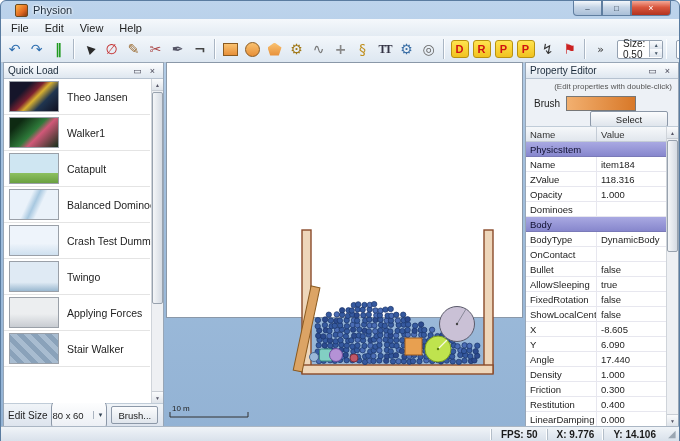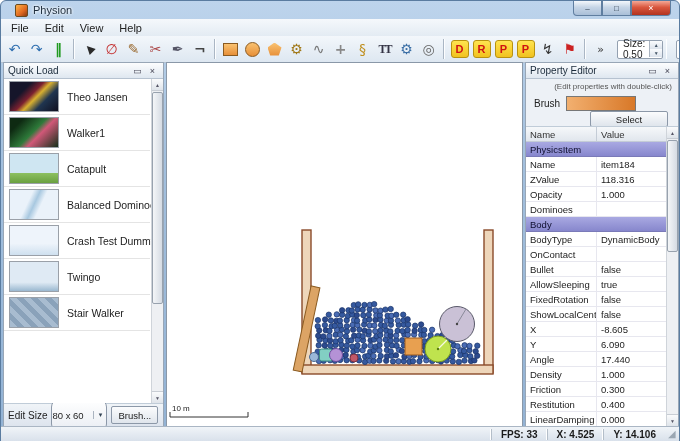--- a/index.html
+++ b/index.html
@@ -64,21 +64,21 @@
   .thumb-7{background:linear-gradient(#eceef0 55%,#c8ccd2)}
   .thumb-8{background:repeating-linear-gradient(45deg,#a8bcd0 0 5px,#8aa2ba 5px 10px)}
   .ql-controls{height:22px;min-height:22px;display:flex;align-items:center;gap:4px;padding:0 4px;
                background:linear-gradient(#f0f4f8,#dde4ee);border-top:1px solid #c0ccd8;font-size:10px;color:#222}
   .combo{width:56px;height:33px;border:1px solid #8c98a8;border-radius:8px;background:linear-gradient(#fff,#e9edf3);
          display:flex;align-items:center;font-size:9.5px;padding-left:0;box-sizing:border-box}
   .combo .arrow{margin-left:auto;width:12px;text-align:center;font-size:7px;color:#345;border-left:1px solid #aab4c0}
   .btn{height:16px;border:1px solid #8c98a8;border-radius:2px;background:linear-gradient(#fbfcfd,#dfe5ec);
        display:flex;align-items:center;justify-content:center;font-size:9.5px;color:#222;padding:0 6px}
   
-  .canvas{position:absolute;left:165px;top:61px;width:357px;height:365px;background:#fff;border:1px solid #8a98a8;box-sizing:border-box}
+  .canvas{position:absolute;left:165px;top:61px;width:357px;height:256px;background:#fff;border:1px solid #8a98a8;box-sizing:border-box}
   
   .pe-hint{font-size:8px;color:#555;text-align:right;padding:3px 6px 1px;background:#edf1f6}
   .pe-brush{position:relative;height:34px;min-height:34px;background:#edf1f6}
   .pe-brush-label{position:absolute;left:8px;top:6px;font-size:10px;color:#222}
   .pe-swatch{position:absolute;left:40px;top:4px;width:68px;height:13px;border:1px solid #777;
              background:linear-gradient(90deg,#f2b070,#d87828)}
   .pe-select{position:absolute;left:64px;top:19px;width:64px;height:14px}
   .pg{position:relative;flex:1;background:#fff;border-top:1px solid #c0ccd8;overflow:hidden}
   .pg-inner{position:absolute;left:0;top:0;right:11px;bottom:0;overflow:hidden}
   .pg-header{display:flex;height:14px;background:linear-gradient(#f6f8fa,#e1e6ed);border-bottom:1px solid #c4ccd6;
@@ -259,20 +259,24 @@
           <div class="ql-thumb thumb-4"></div>
           <div class="ql-label">Balanced Dominoes</div>
         </div>
         <div class="ql-item">
           <div class="ql-thumb thumb-5"></div>
           <div class="ql-label">Crash Test Dummy</div>
         </div>
         <div class="ql-item">
           <div class="ql-thumb thumb-6"></div>
           <div class="ql-label">Twingo</div>
+        </div>
+        <div class="ql-item">
+          <div class="ql-thumb thumb-7"></div>
+          <div class="ql-label">Applying Forces</div>
         </div>
         <div class="ql-item">
           <div class="ql-thumb thumb-8"></div>
           <div class="ql-label">Stair Walker</div>
         </div>
         <div class="vscroll">
         <div class="arr">▲</div>
         <div class="thumb" style="height:210px"></div>
         <div class="arr bottom">▼</div>
       </div>
@@ -680,19 +684,19 @@
       </div>
       <div class="vscroll">
         <div class="arr">▲</div>
         <div class="thumb" style="height:110px"></div>
         <div class="arr bottom">▼</div>
       </div>
     </div>
   </div>
 
   <div class="statusbar">
-    <div class="sb-field">FPS: 33</div>
-    <div class="sb-field">X: 4.525</div>
+    <div class="sb-field">FPS: 50</div>
+    <div class="sb-field">X: 9.776</div>
     <div class="sb-field">Y: 14.106</div>
     <div class="sb-grip">◢</div>
   </div>
 
 </div>
 
 </body></html>

